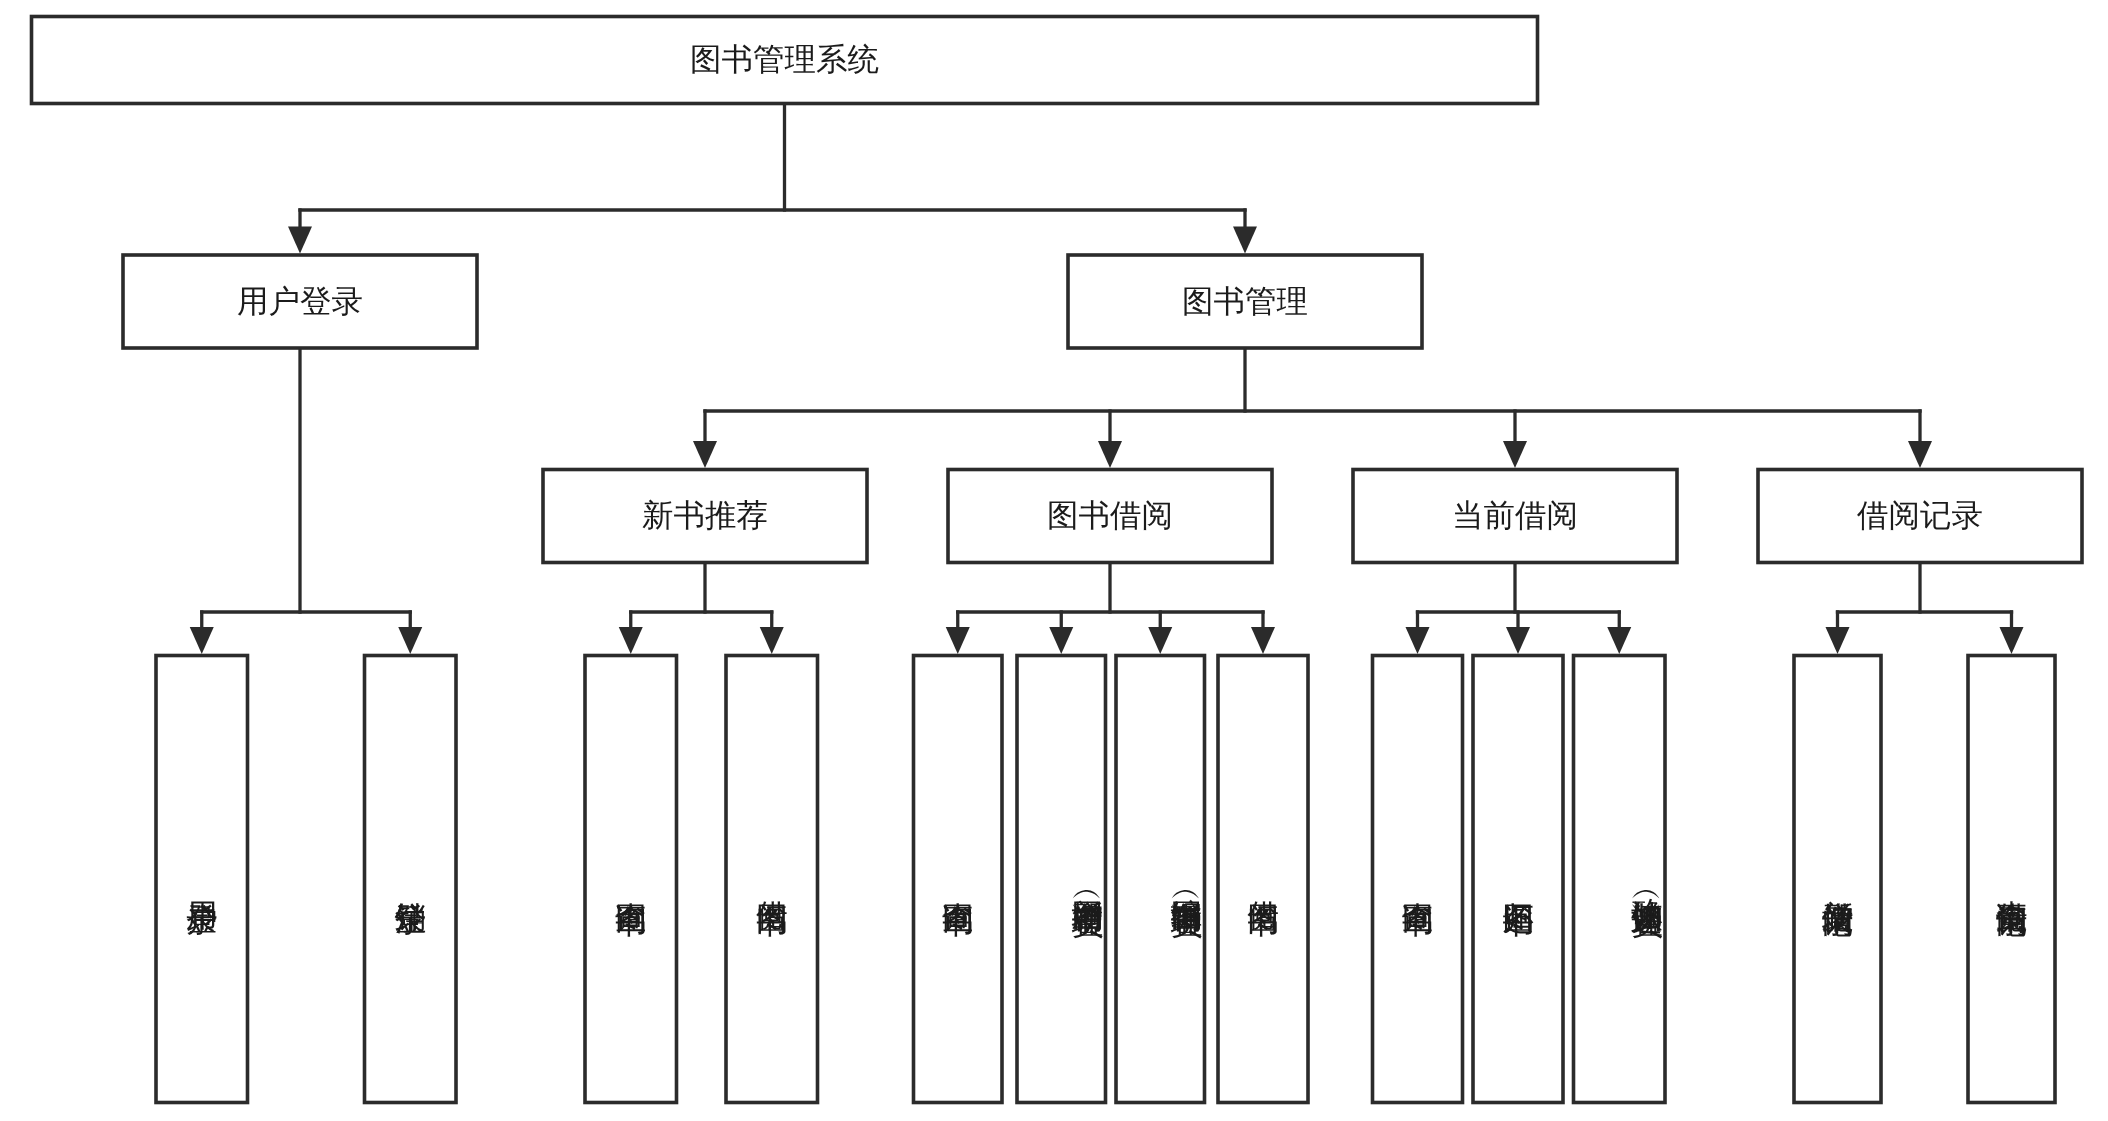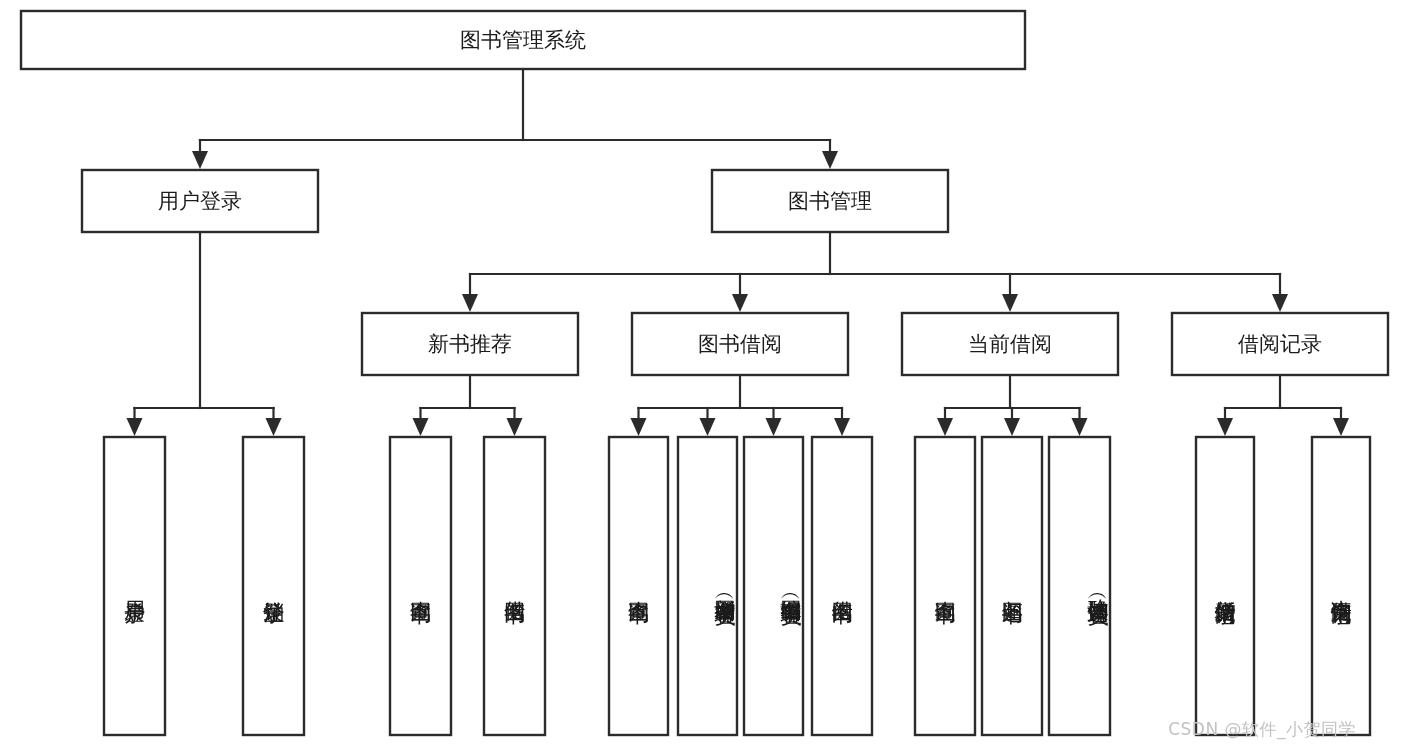--- a/index.html
+++ b/index.html
@@ -179,15 +179,14 @@
       <div class="node-label-v" style="left: 678px; top: 447px; width: 59px; height: 278px;">新增图书（管理员）</div>
       <div class="node-label-v" style="left: 744px; top: 447px; width: 59px; height: 278px;">编辑图书（管理员）</div>
       <div class="node-label-v vtext-center" style="left: 812px; top: 447px; width: 60px; height: 278px;">借阅图书</div>
       <div class="node-label-v vtext-center" style="left: 915px; top: 447px; width: 60px; height: 278px;">查询图书</div>
       <div class="node-label-v vtext-center" style="left: 982px; top: 447px; width: 60px; height: 278px;">归还图书</div>
       <div class="node-label-v" style="left: 1049px; top: 447px; width: 61px; height: 278px;">确认归还（管理员）</div>
       <div class="node-label-v vtext-center" style="left: 1196px; top: 447px; width: 58px; height: 278px;">新增借阅记录</div>
       <div class="node-label-v vtext-center" style="left: 1312px; top: 447px; width: 58px; height: 278px;">查询借阅记录</div>
     </div>
 
-  <div class="watermark">CSDN @软件_小贺同学</div>
 
 </div>
 
 </body></html>

